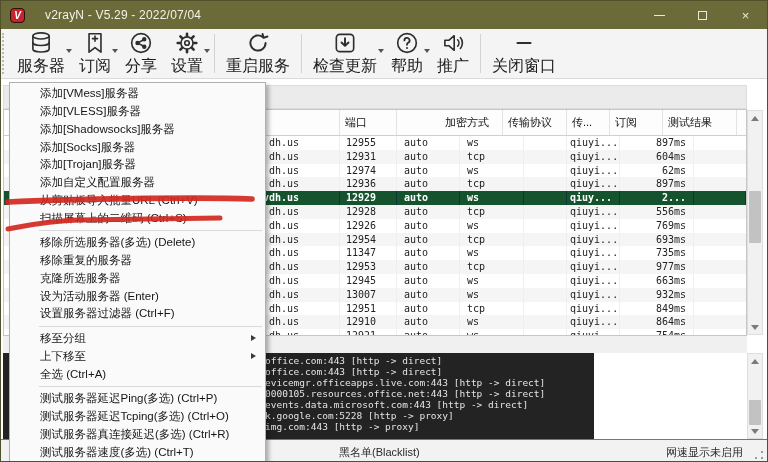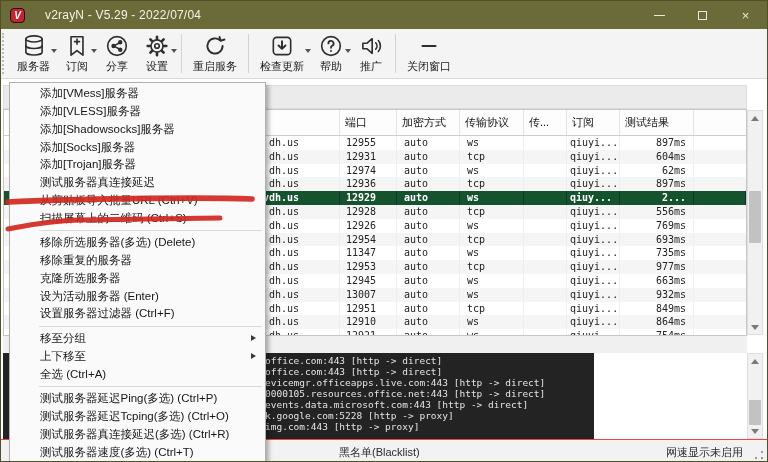--- a/index.html
+++ b/index.html
@@ -23,21 +23,21 @@
   .glyph-max { display:block; width:9px; height:9px; border:1px solid #e9e9dc; }
 
   
   .toolbar { position:absolute; left:0; top:28px; width:100%; height:50px;
              background:#f4f4f4; border-bottom:1px solid #dadada;
              display:flex; align-items:stretch; }
   .grip { width:7px; margin:4px 1px; border-left:2px dotted #b9b9b9; }
   .tb-btn { display:flex; flex-direction:column; align-items:center;
             justify-content:center; padding:2px 7px 3px 7px; position:relative; }
   .tb-icon { height:27px; display:flex; align-items:center; justify-content:center; }
-  .tb-label { font-size:11px; color:#1c1c1c; margin-top:0; white-space:nowrap; }
+  .tb-label { font-size:16px; color:#1c1c1c; margin-top:0; white-space:nowrap; }
   .dd-arrow { position:absolute; right:0px; top:20px; width:0; height:0;
               border-left:3.5px solid transparent; border-right:3.5px solid transparent;
               border-top:4px solid #555; }
   .tb-sep { width:1px; background:#d2d2d2; margin:5px 4px; }
   svg.ic { stroke:#2e2e2e; fill:none; stroke-width:1.5; stroke-linecap:round; stroke-linejoin:round; }
 
   
   .group-strip { position:absolute; left:2px; top:84px; width:744px; height:24px;
                  background:#ebebeb; border:1px solid #dcdcdc; }
   .grid { position:absolute; left:2px; top:108px; width:744px; height:227px;
@@ -51,21 +51,21 @@
   .g-row { display:flex; height:13.8px; font-size:10px; color:#222; white-space:nowrap; }
   .g-row.odd { background:#f5f5f5; }
   .g-row.selected { background:#14532d; color:#fff; font-weight:bold; }
   .g-cell { overflow:hidden; border-right:1px solid #efefef; line-height:13.8px; }
   .g-row.selected .g-cell { border-right:1px solid rgba(0,0,60,.35); }
   .c-addr { width:336px; } .c-port { width:57px; padding-left:6px; }
   .c-enc { width:63px; padding-left:7px; } .c-net { width:64px; padding-left:7px; }
   .c-tls { width:43px; } .c-sub { width:53px; padding-left:3px; }
   .c-result { width:74px; text-align:right; padding-right:7px; }
   .c-fill { flex:1; border-right:none; }
-  .h-addr { width:336px; } .h-port { width:57px; } .h-enc { width:63px; }
+  .h-addr { width:336px; } .h-port { width:57px; } .h-enc { width:63px;margin-left:43px; }
   .h-net { width:64px; } .h-tls { width:43px; } .h-sub { width:53px; }
   .h-result { width:74px; } .h-fill { flex:1; border-right:none; }
   .pad-addr { display:inline-block; padding-left:265px; }
   .g-row.selected .pad-addr { padding-left:259px; }
 
   
   .vscroll { position:absolute; width:16px; background:#f1f1f1; border:1px solid #dedede; }
   .vs-grid { left:746px; top:109px; height:225px; }
   .vs-log  { left:746px; top:352px; height:86px; }
   .vs-arrow { position:absolute; left:0; width:14px; height:14px; display:flex;
@@ -456,21 +456,21 @@
       <div class="menu-item">
         <span>添加[Shadowsocks]服务器</span>
       </div>
       <div class="menu-item">
         <span>添加[Socks]服务器</span>
       </div>
       <div class="menu-item">
         <span>添加[Trojan]服务器</span>
       </div>
       <div class="menu-item">
-        <span>测试服务器真连接延迟</span>
+        <span>添加自定义配置服务器</span>
       </div>
       <div class="menu-item">
         <span>从剪贴板导入批量URL (Ctrl+V)</span>
       </div>
       <div class="menu-item">
         <span>扫描屏幕上的二维码 (Ctrl+S)</span>
       </div>
       <div class="menu-sep"></div>
       <div class="menu-item">
         <span>移除所选服务器(多选) (Delete)</span>

